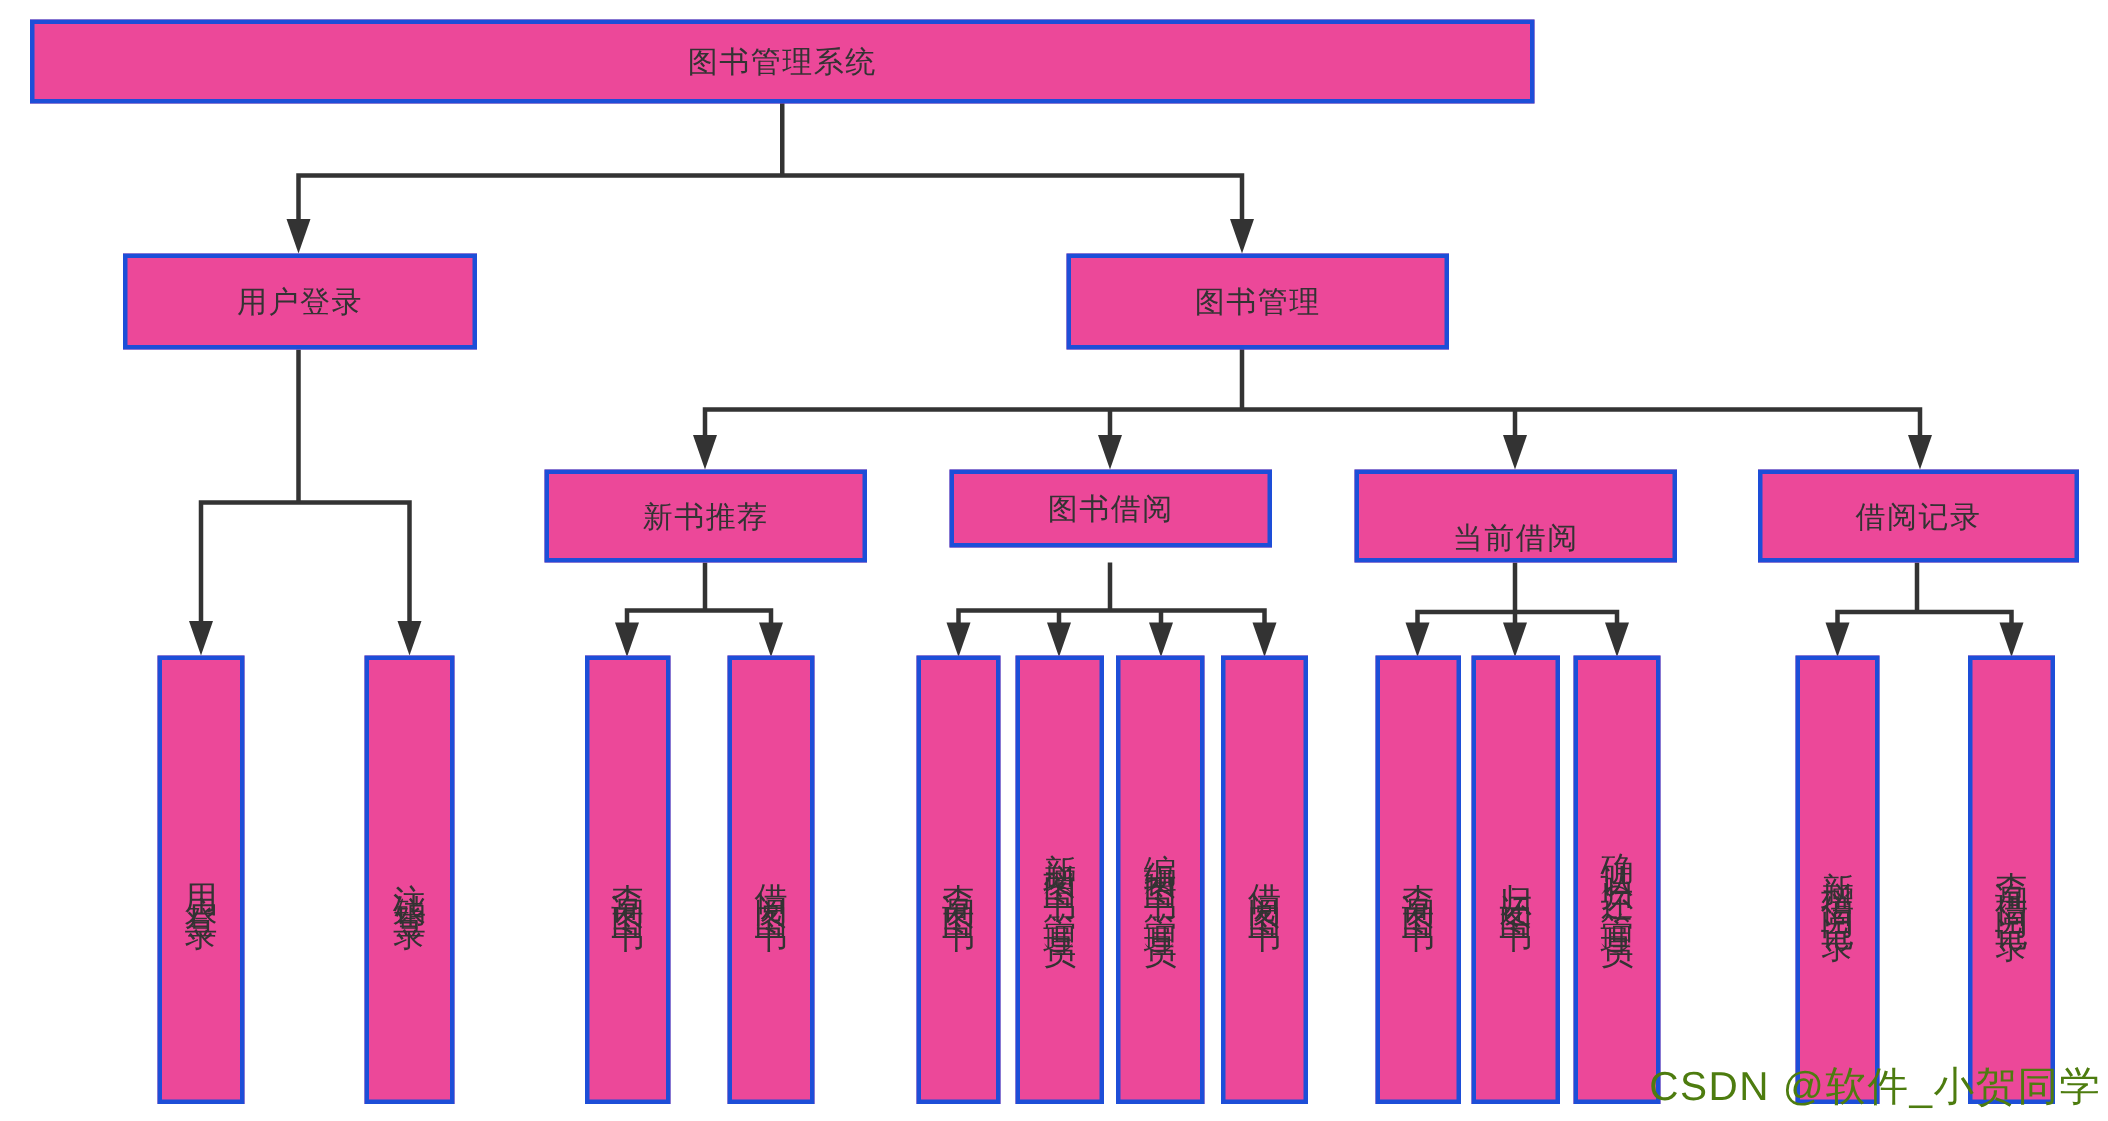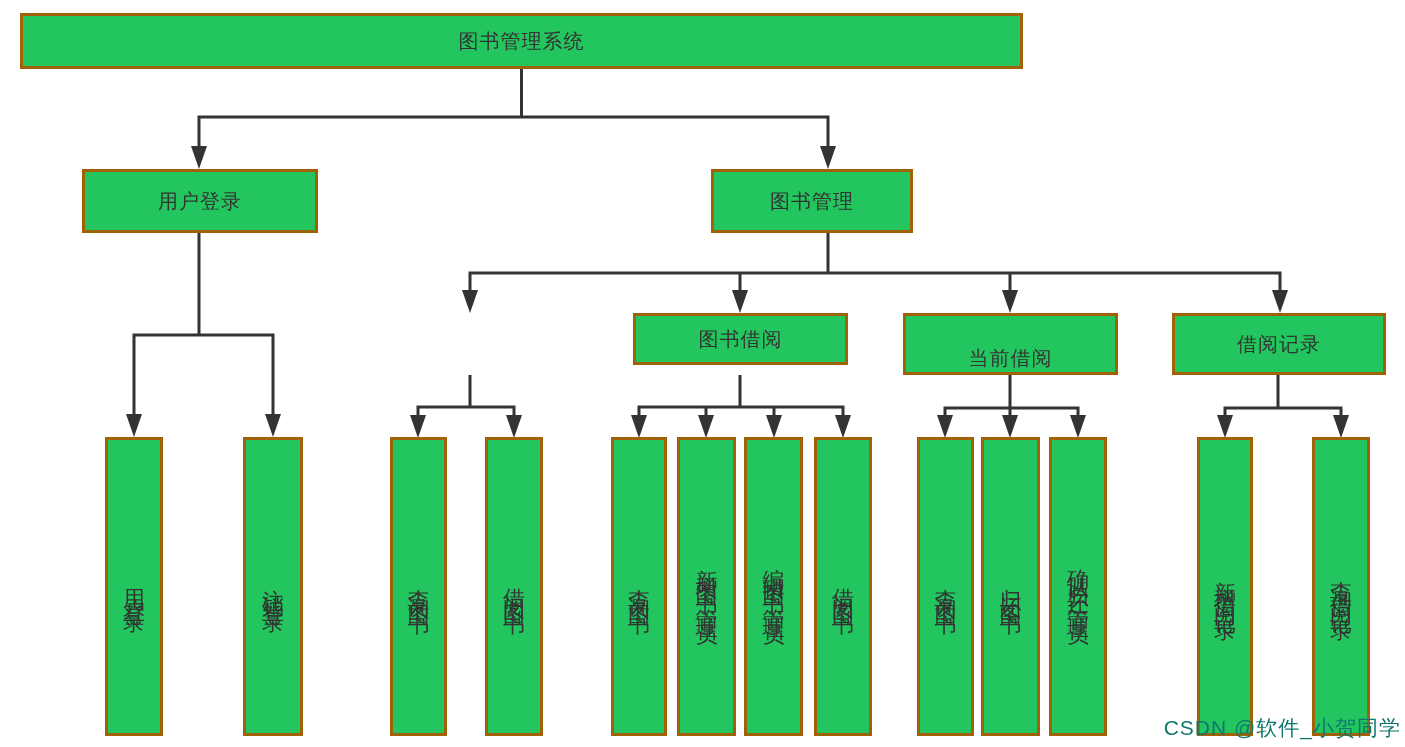--- a/index.html
+++ b/index.html
@@ -7,22 +7,22 @@
     position:relative;
     width:1405px;height:747px;
     background:#ffffff;
     font-family:"Liberation Sans","DejaVu Sans",sans-serif;
     overflow:hidden;
   }
   #connectors{position:absolute;left:0;top:0;}
   .box{
     position:absolute;
     box-sizing:border-box;
-    border:3px solid #a16207;
-    background:#22c55e;
+    border:3px solid #1d4ed8;
+    background:#ec4899;
     display:flex;
     align-items:center;
     justify-content:center;
     color:#333;
   }
   .h-box{
     font-size:20px;
     letter-spacing:1px;
     white-space:nowrap;
   }
@@ -31,22 +31,22 @@
     text-orientation:mixed;
     font-size:22px;
     letter-spacing:8px;
     line-height:1;
     color:#333;
   }
   #watermark{
     position:absolute;
     right:4px;
     bottom:5px;
-    font-size:21px;
-    color:#0f766e;
+    font-size:27px;
+    color:#4d7c0f;
     letter-spacing:1px;
     white-space:nowrap;
     z-index:10;
     margin-left:24px;
   }
 </style>
 </head>
 <body>
 
 <div id="canvas">
@@ -91,24 +91,27 @@
     </g>
   </svg>
 
   <div class="box h-box" style="left:20px;top:13px;width:1003px;height:56px;">
     <span>图书管理系统</span>
   </div>
 
   <div class="box h-box" style="left:82px;top:169px;width:236px;height:64px;">
     <span>用户登录</span>
   </div>
-  <div class="box h-box" style="left:711px;top:169px;width:202px;height:64px;">
+  <div class="box h-box" style="left:711px;top:169px;width:255px;height:64px;">
     <span>图书管理</span>
   </div>
 
+  <div class="box h-box" style="left:363px;top:313px;width:215px;height:62px;">
+    <span>新书推荐</span>
+  </div>
   <div class="box h-box" style="left:633px;top:313px;width:215px;height:52px;">
     <span>图书借阅</span>
   </div>
   <div class="box h-box" style="left:903px;top:313px;width:215px;height:62px;align-items:flex-end;">
     <span>当前借阅</span>
   </div>
   <div class="box h-box" style="left:1172px;top:313px;width:214px;height:62px;">
     <span>借阅记录</span>
   </div>
 

